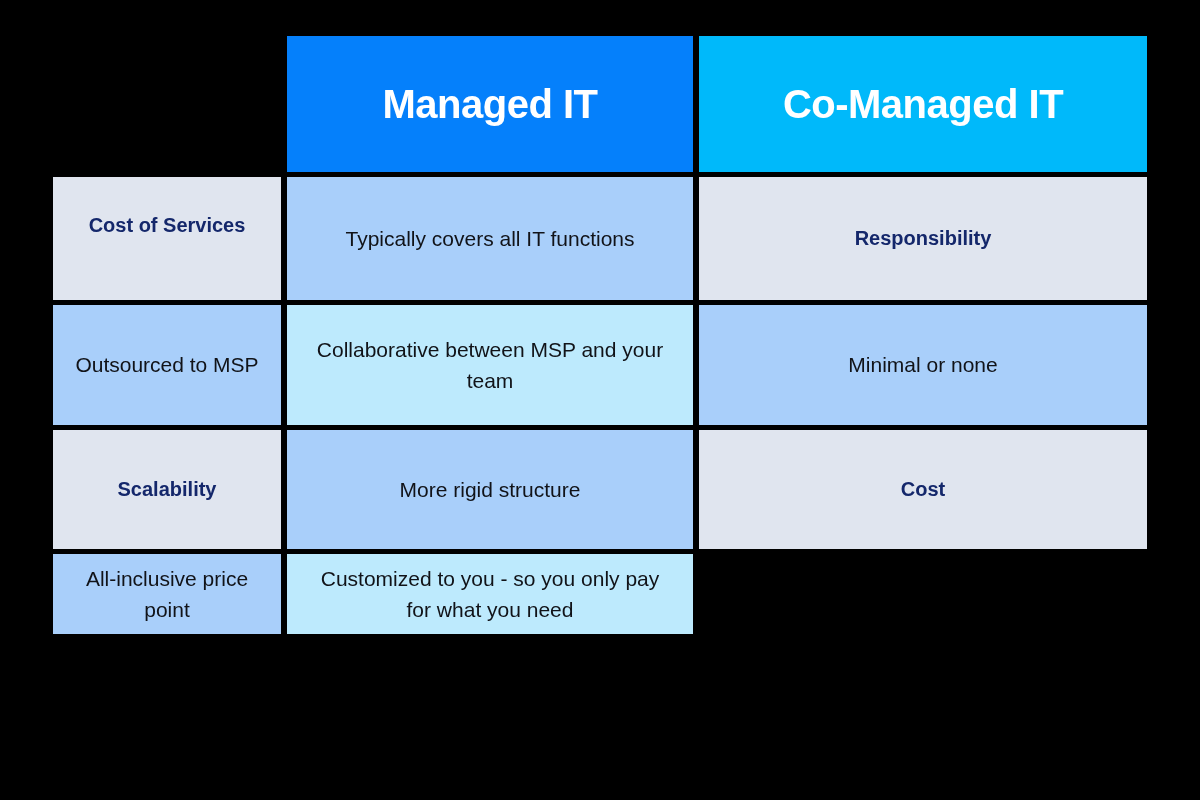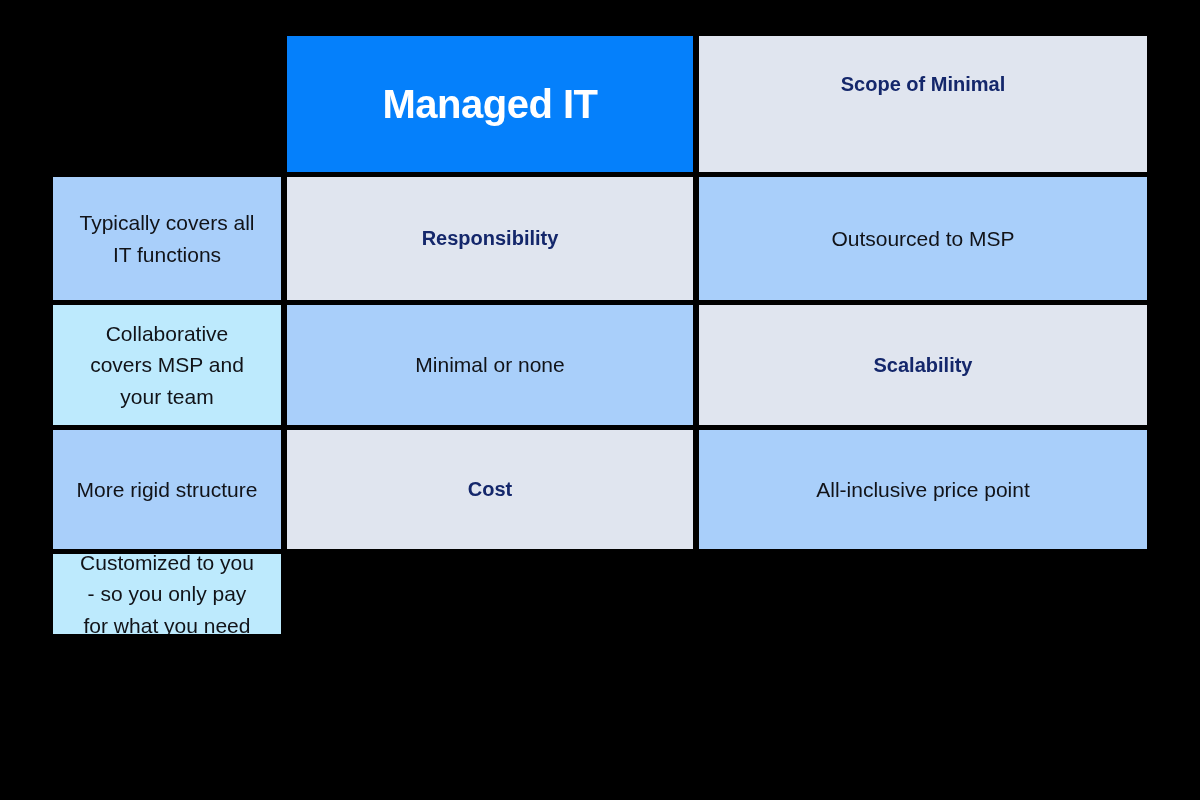--- a/index.html
+++ b/index.html
@@ -89,36 +89,39 @@
 
 <div id="comparison-table">
   <div class="grid">
 
     <div class="cell corner-blank"></div>
 
     <div class="cell col-header primary">
       <span>Managed IT</span>
     </div>
 
+    <div class="cell col-header secondary">
+      <span>Co-Managed IT</span>
+    </div>
 
     <div class="cell row-label align-upper">
-      <span>Scope of Minimal</span>
+      <span>Cost of Services</span>
     </div>
     <div class="cell value primary">
       <span>Typically covers all IT functions</span>
     </div>
 
     <div class="cell row-label">
       <span>Responsibility</span>
     </div>
     <div class="cell value primary">
       <span>Outsourced to MSP</span>
     </div>
     <div class="cell value secondary">
-      <span>Collaborative covers MSP and your team</span>
+      <span>Collaborative between MSP and your team</span>
     </div>
 
     <div class="cell value primary">
       <span>Minimal or none</span>
     </div>
 
     <div class="cell row-label">
       <span>Scalability</span>
     </div>
     <div class="cell value primary">

